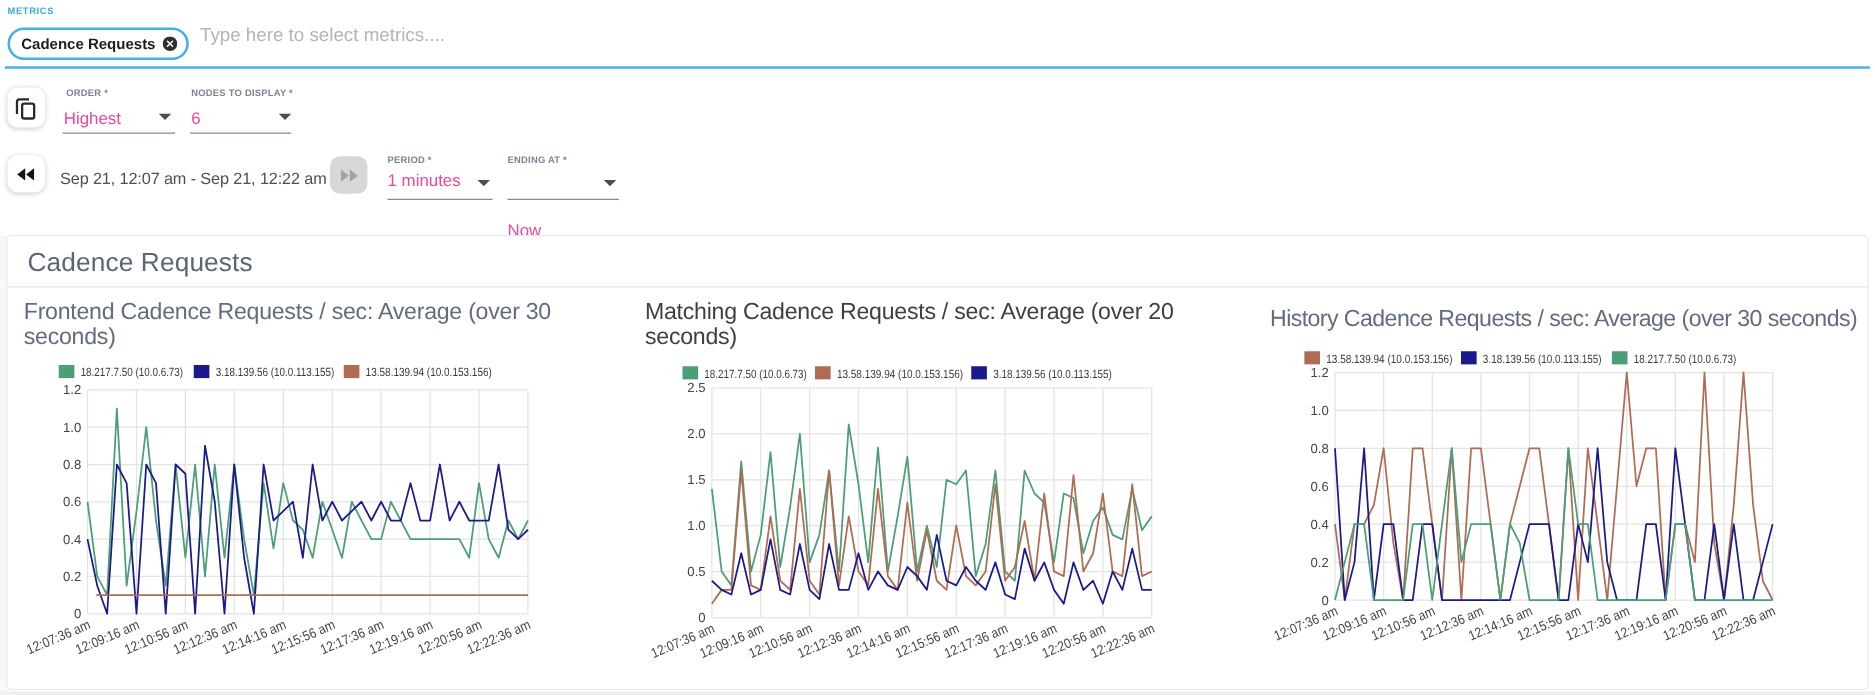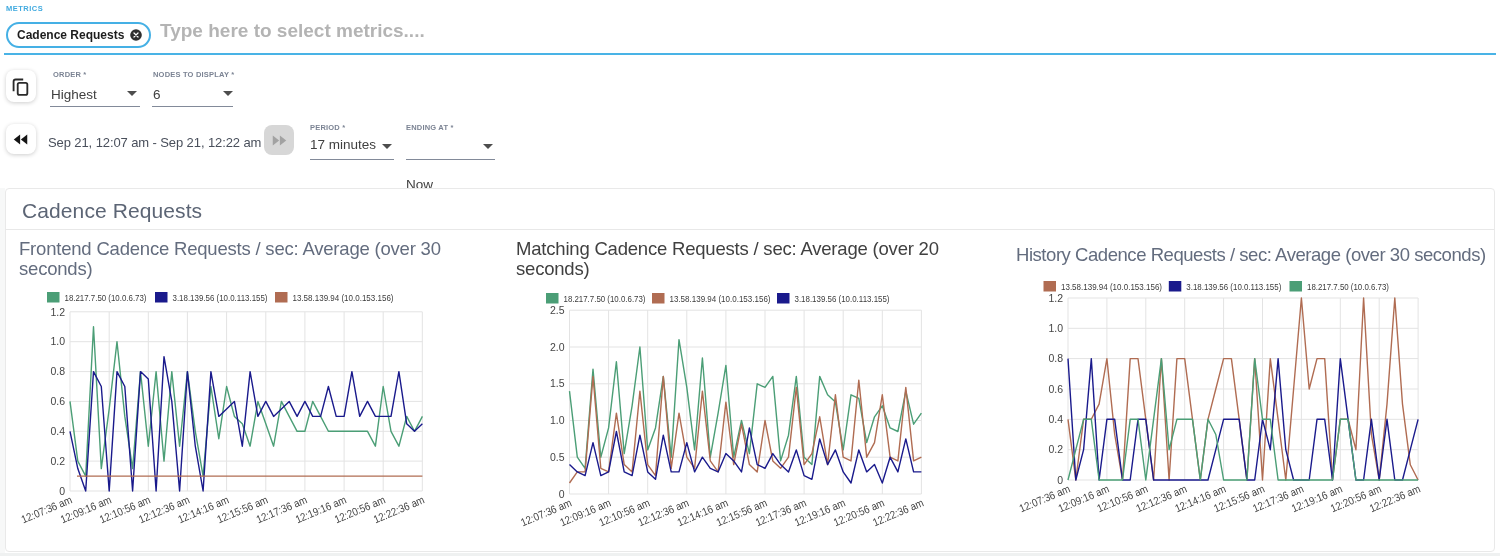--- a/index.html
+++ b/index.html
@@ -1,33 +1,33 @@
 <!DOCTYPE html>
 <html><head><meta charset="utf-8">
 <style>
 * { margin:0; padding:0; box-sizing:border-box; }
 html,body { width:1500px; height:556px; background:#ffffff; font-family:"Liberation Sans", sans-serif; overflow:hidden; position:relative; }
 .abs { position:absolute; }
 .smalllab { position:absolute; font-size:7.5px; font-weight:bold; letter-spacing:0.2px; color:#7b8393; }
-.seltext { position:absolute; font-size:13.5px; color:#404040;text-align:right; }
+.seltext { position:absolute; font-size:13.5px; color:#ec4899;text-align:right; }
 .underline { position:absolute; height:1px; background:#828a99; }
 .btn { position:absolute; width:30px; background:#fff; border-radius:8px; box-shadow:0 1px 4px rgba(0,0,0,0.2); display:flex; align-items:center; justify-content:center; }
 .tri { position:absolute; width:0; height:0; border-left:5.2px solid transparent; border-right:5.2px solid transparent; border-top:5.2px solid #4d4d4d; }
 </style></head>
 <body>
 <div class="abs" style="left:6px; top:4px; font-size:7.5px; font-weight:bold; letter-spacing:0.5px; color:#41aadf;">METRICS</div>
 
 <div class="abs" style="left:6px; top:22px; height:26px; border:2px solid #45b0e5; border-radius:13px; display:flex; align-items:center; padding:0 7px 0 9px;">
   <span style="font-size:12px; font-weight:bold; color:#1d1d1d;">Cadence Requests</span>
   <svg width="12" height="12" viewBox="0 0 13 13" style="margin-left:6px;">
     <circle cx="6.5" cy="6.5" r="6.3" fill="#2e2e2e"></circle>
     <path d="M4.3 4.3 L8.7 8.7 M8.7 4.3 L4.3 8.7" stroke="#fff" stroke-width="1.3" stroke-linecap="round"></path>
   </svg>
 </div>
-<div class="abs" style="left:160px; top:20px; font-size:19px; color:#b4b4b4;font-weight:bold;">Type here to select metrics....</div>
+<div class="abs" style="left:160px; top:20px; font-size:15px; color:#b4b4b4;">Type here to select metrics....</div>
 <div class="abs" style="left:4px; top:52.5px; width:1492px; height:2px; background:#49b3e6;"></div>
 
 <div class="btn" style="left:6px; top:70px; height:32px;">
   <svg width="22" height="22" viewBox="0 0 24 24" fill="none" stroke="#2a2a2a" stroke-width="2" style="margin-left:-3px;margin-top:1px;">
     <rect x="9.5" y="7.5" width="10.5" height="13" rx="1.8"></rect>
     <path d="M15.5 3.8 H7.3 a2.3 2.3 0 0 0 -2.3 2.3 V16.5"></path>
   </svg>
 </div>
 <div class="smalllab" style="left:53px; top:69.5px;">ORDER *</div>
 <div class="seltext" style="left:51px; top:87px;">Highest</div>
@@ -46,21 +46,21 @@
   </svg>
 </div>
 <div class="abs" style="left:48px; top:135px; font-size:13px; letter-spacing:-0.1px; color:#494f5b;">Sep 21, 12:07 am - Sep 21, 12:22 am</div>
 <div class="btn" style="left:264px; top:125px; height:30px; background:#d7d7d7; box-shadow:none;">
   <svg width="17" height="13" viewBox="0 0 24 18">
     <path d="M2.5 2 L11.5 9 L2.5 16 Z" fill="#a2a2a2"></path>
     <path d="M12.5 2 L21.5 9 L12.5 16 Z" fill="#a2a2a2"></path>
   </svg>
 </div>
 <div class="smalllab" style="left:310px; top:122.5px;">PERIOD *</div>
-<div class="seltext" style="left:310px; top:137px;">17 minutes</div>
+<div class="seltext" style="left:310px; top:137px;">1 minutes</div>
 <div class="tri" style="left:382px; top:144.2px;"></div>
 <div class="underline" style="left:309.5px; top:159px; width:84.5px;"></div>
 
 <div class="smalllab" style="left:406px; top:122.5px;">ENDING AT *</div>
 <div class="seltext" style="left:406px; top:137px;margin-top:40px;">Now</div>
 <div class="tri" style="left:482.5px; top:144.2px;"></div>
 <div class="underline" style="left:405.5px; top:159px; width:89.5px;"></div>
 
 <div class="abs" style="left:0; top:188px; width:5px; height:365px; background:#f7f8f8;"></div>
 <div class="abs" style="left:5px; top:188px; width:1490px; height:364px; background:#fff; border:1px solid #e9e9e9; border-radius:4px;"></div>

